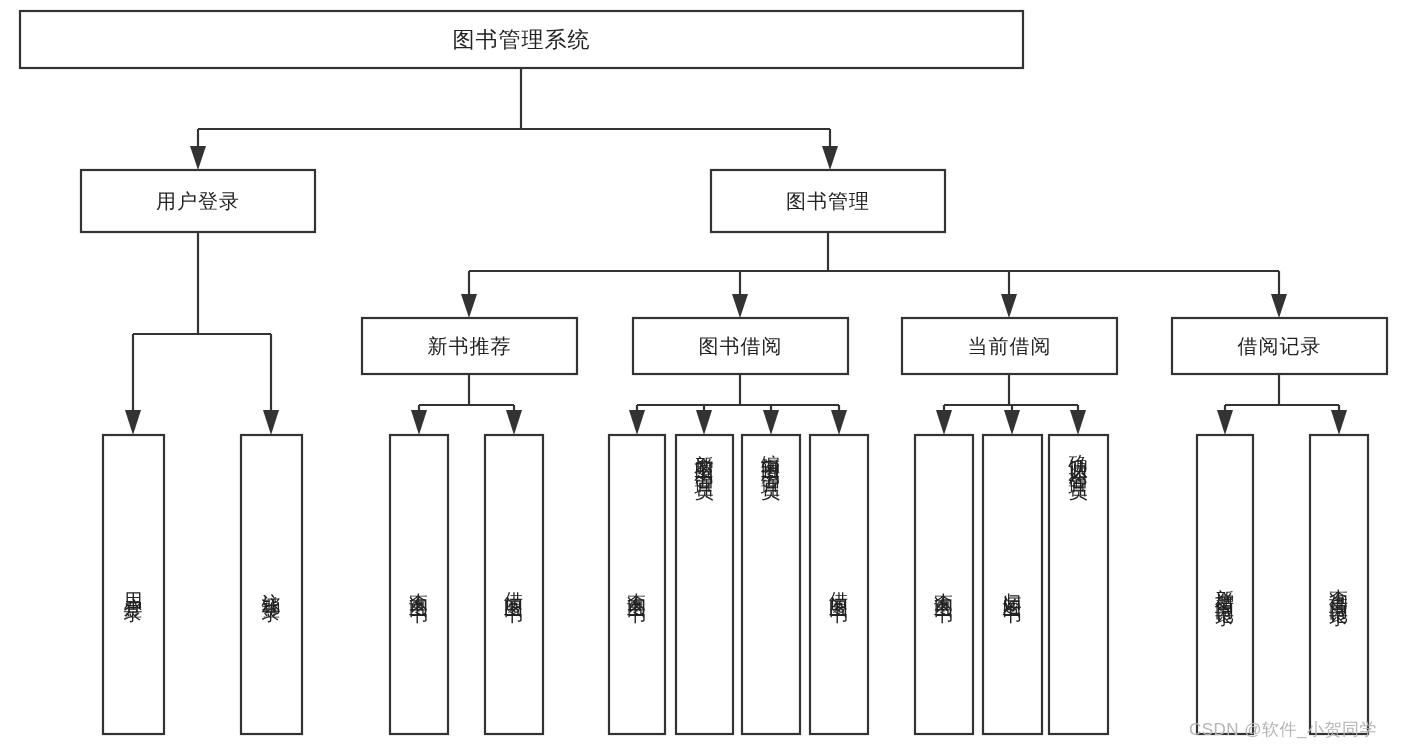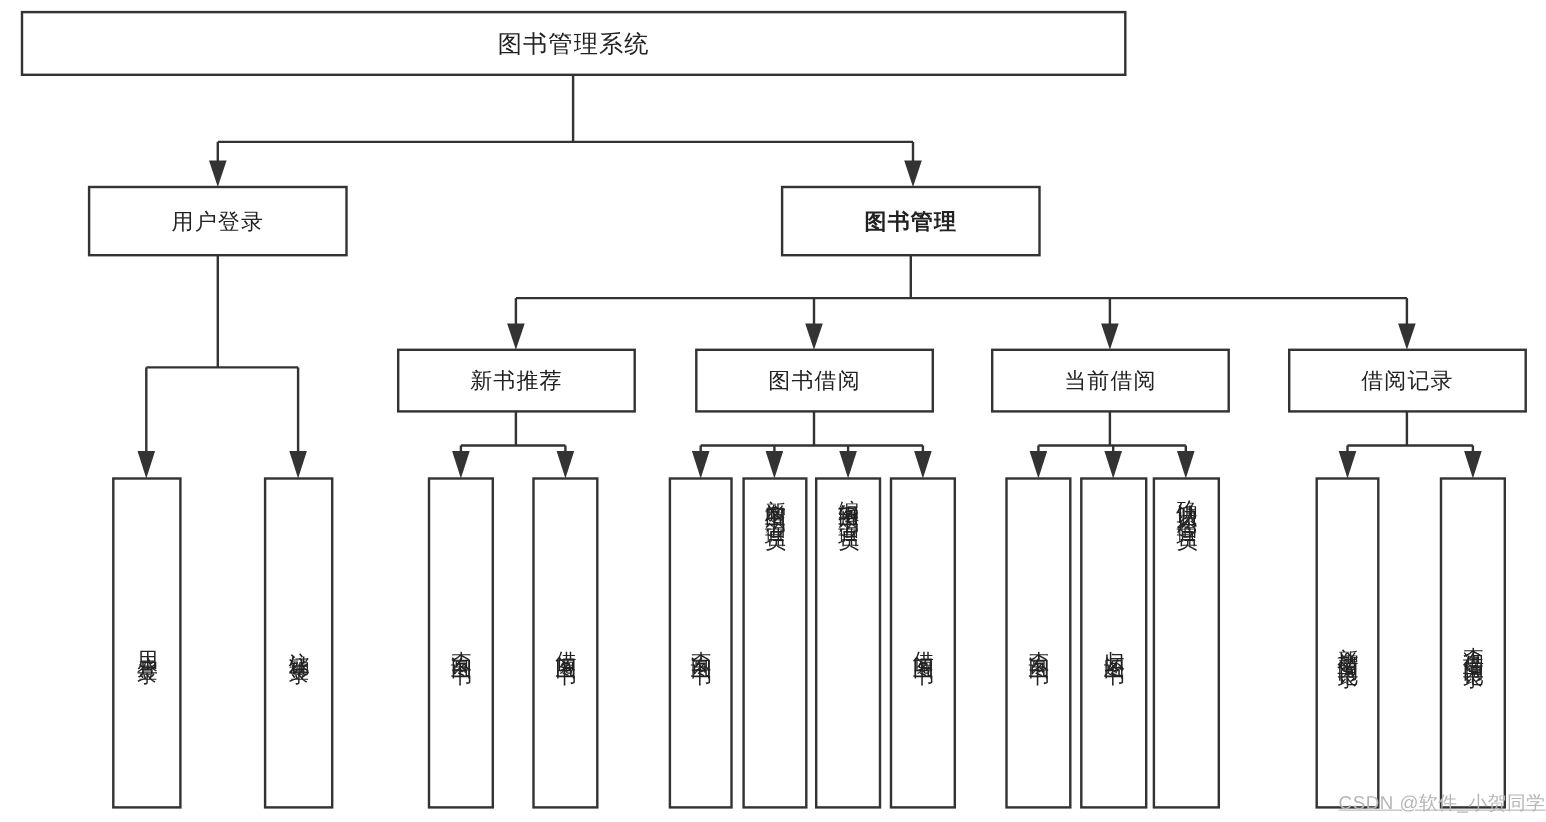--- a/index.html
+++ b/index.html
@@ -68,28 +68,27 @@
     pointer-events: none;
     overflow: hidden;
   }
   .node-label-v.top-align {
     justify-content: flex-start;
     padding-top: 4px;
     box-sizing: border-box;
   }
   #watermark {
     position: absolute;
-    right: 0;
+    right: 28px;
     bottom: 6px;
     font-size: 17px;
     color: #b5b5b5;
     letter-spacing: 0.5px;
     white-space: nowrap;
     pointer-events: none;
-    text-decoration: underline;
   }
 </style>
 </head>
 <body>
 
 <div id="diagram-root">
 
   <svg id="diagram-svg" viewBox="0 0 1405 747" xmlns="http://www.w3.org/2000/svg">
 
     <rect class="node-box" x="20" y="11" width="1003" height="57"></rect>
@@ -187,21 +186,21 @@
       <path class="connector" d="M 1339 405 L 1339 412"></path>
       <polygon class="arrowhead" points="1217,410 1233,410 1225,435"></polygon>
       <polygon class="arrowhead" points="1331,410 1347,410 1339,435"></polygon>
     </g>
 
   </svg>
 
   <div class="node-label-h" style="left:20px; top:11px; width:1003px; height:57px; font-size:22px;">图书管理系统</div>
 
   <div class="node-label-h" style="left:81px; top:170px; width:234px; height:62px;">用户登录</div>
-  <div class="node-label-h" style="left:711px; top:170px; width:234px; height:62px;font-weight:bold;">图书管理</div>
+  <div class="node-label-h" style="left:711px; top:170px; width:234px; height:62px;">图书管理</div>
 
   <div class="node-label-h" style="left:633px; top:318px; width:215px; height:56px;">图书借阅</div>
   <div class="node-label-h" style="left:362px; top:318px; width:215px; height:56px;">新书推荐</div>
   <div class="node-label-h" style="left:1172px; top:318px; width:215px; height:56px;">借阅记录</div>
   <div class="node-label-h" style="left:902px; top:318px; width:215px; height:56px;">当前借阅</div>
 
   <div class="node-label-v" style="left:103px; top:435px; width:61px; height:299px;">用户登录</div>
   <div class="node-label-v" style="left:241px; top:435px; width:61px; height:299px;">注销登录</div>
   <div class="node-label-v" style="left:390px; top:435px; width:58px; height:299px;">查询图书</div>
   <div class="node-label-v" style="left:485px; top:435px; width:58px; height:299px;">借阅图书</div>

